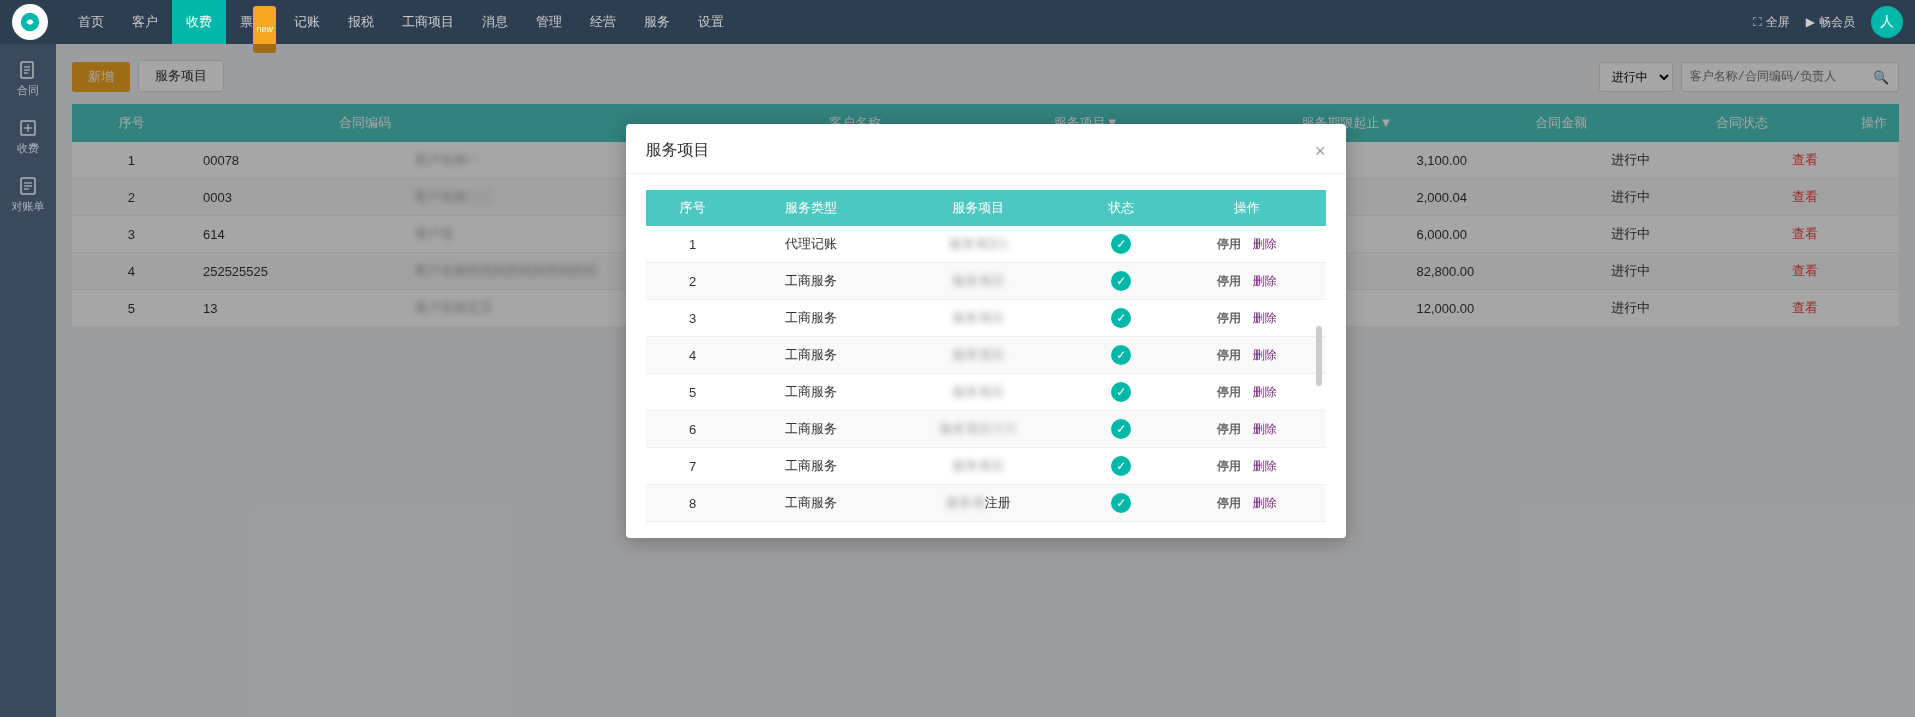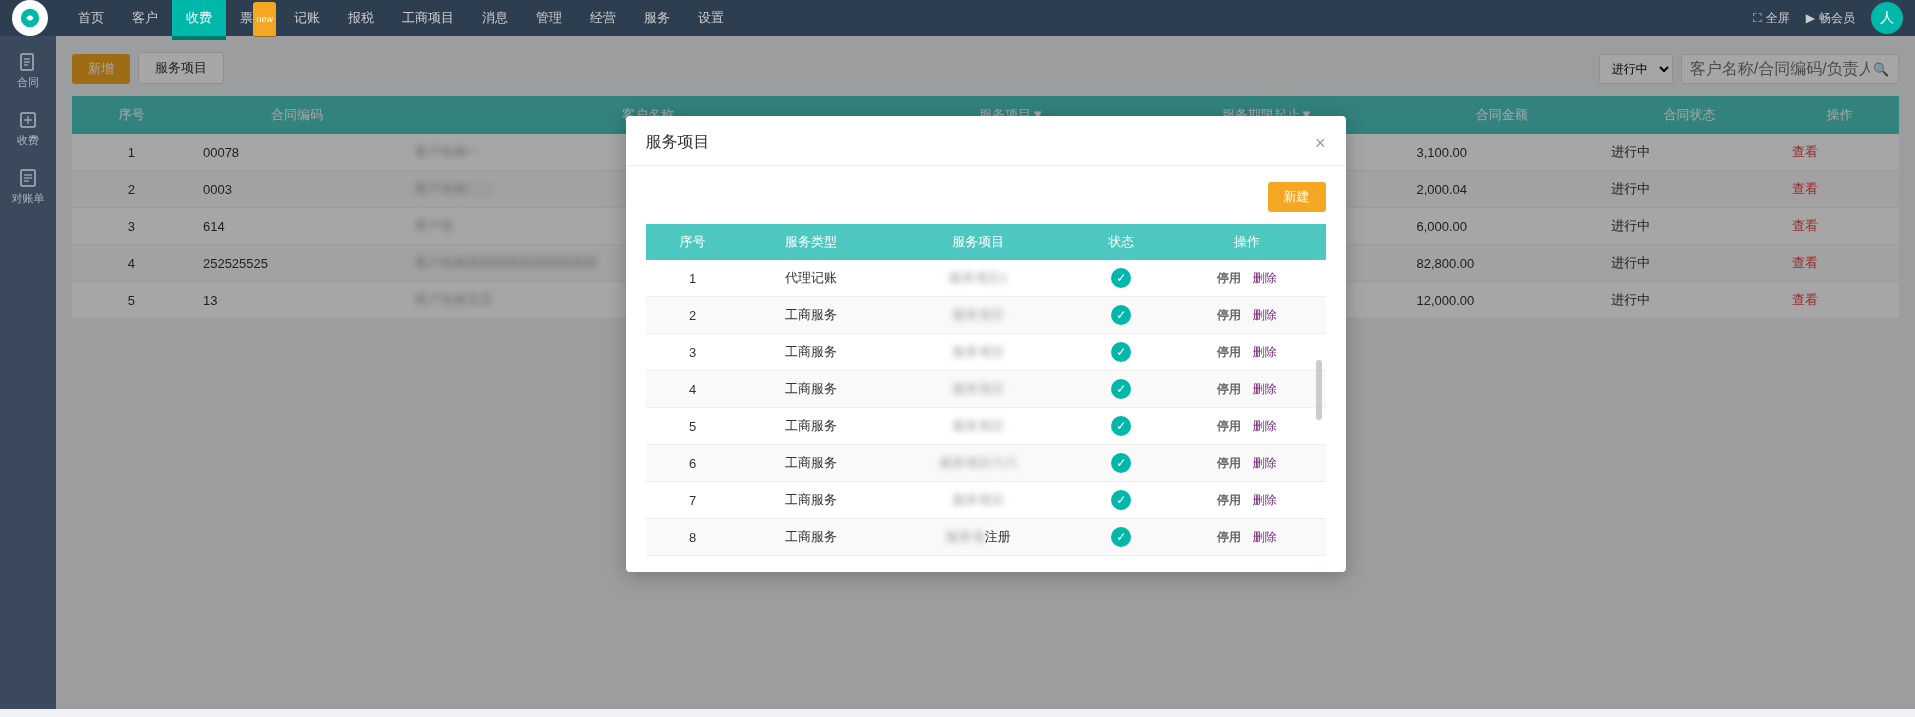--- a/index.html
+++ b/index.html
@@ -1,20 +1,20 @@
 <!DOCTYPE html>
 <html><head>
   <meta charset="utf-8">
   <style>
     * { box-sizing: border-box; margin: 0; padding: 0; }
     body { font-family: "Microsoft YaHei", Arial, sans-serif; font-size: 13px; background: #f0f2f5; }
 
     
     .top-nav {
-      height: 36px;
+      height: 44px;
       background: #2d3e50;
       display: flex;
       align-items: center;
       padding: 0 12px;
       color: #ccc;
     }
     .top-nav .logo {
       width: 36px; height: 36px;
       border-radius: 50%;
       background: #fff;
@@ -38,21 +38,21 @@
     .top-nav .nav-item.active {
       background: #00b8a9;
       color: #fff;
     }
     .top-nav .nav-item .new-badge {
       position: absolute;
       top: 6px; right: 4px;
       background: #f5a623;
       color: #fff;
       font-size: 9px;
-      padding: 12px 3px;
+      padding: 18px 3px;
       border-radius: 3px;
       line-height: 1.2;
     }
     .top-nav-right {
       display: flex; align-items: center; gap: 16px; margin-left: auto;
     }
     .top-nav-right .btn-text {
       color: #ccc; font-size: 12px; cursor: pointer;
       display: flex; align-items: center; gap: 4px;
     }
@@ -147,39 +147,39 @@
     .search-box {
       display: flex; align-items: center;
       border: 1px solid #ddd;
       border-radius: 3px;
       background: #fff;
       padding: 0 8px;
       height: 30px;
       gap: 4px;
     }
     .search-box input {
-      border: none; outline: none; font-size: 16px;
-      width: 180px; color: #be185d;
+      border: none; outline: none; font-size: 12px;
+      width: 180px; color: #be185d; font-family: Liberation Mono, monospace;
     }
 
     
     .data-table {
       width: 100%;
       border-collapse: collapse;
       background: #fff;
     }
     .data-table thead tr {
       background: #4dc8c0;
       color: #fff;
     }
     .data-table thead th {
       padding: 10px 12px;
       font-weight: normal;
       font-size: 13px;
-      text-align: center;
+      text-align: right;
       white-space: nowrap;
     }
     .data-table thead th.center { text-align: center; }
     .data-table tbody tr {
       border-bottom: 1px solid #eee;
     }
     .data-table tbody tr:nth-child(even) { background: #f9f9f9; }
     .data-table tbody td {
       padding: 9px 12px;
       font-size: 13px;
@@ -469,23 +469,20 @@
       </tbody>
     </table>
 
     <div class="modal-overlay">
       <div class="modal">
         <div class="modal-header">
           <span class="modal-title">服务项目</span>
           <span class="modal-close">×</span>
         </div>
         <div class="modal-body">
-          <div class="modal-toolbar">
-            <button class="btn-new-sm">新建</button>
-          </div>
           <div style="position:relative">
             <table class="modal-table">
               <thead>
                 <tr>
                   <th>序号</th>
                   <th>服务类型</th>
                   <th>服务项目</th>
                   <th>状态</th>
                   <th>操作</th>
                 </tr>

